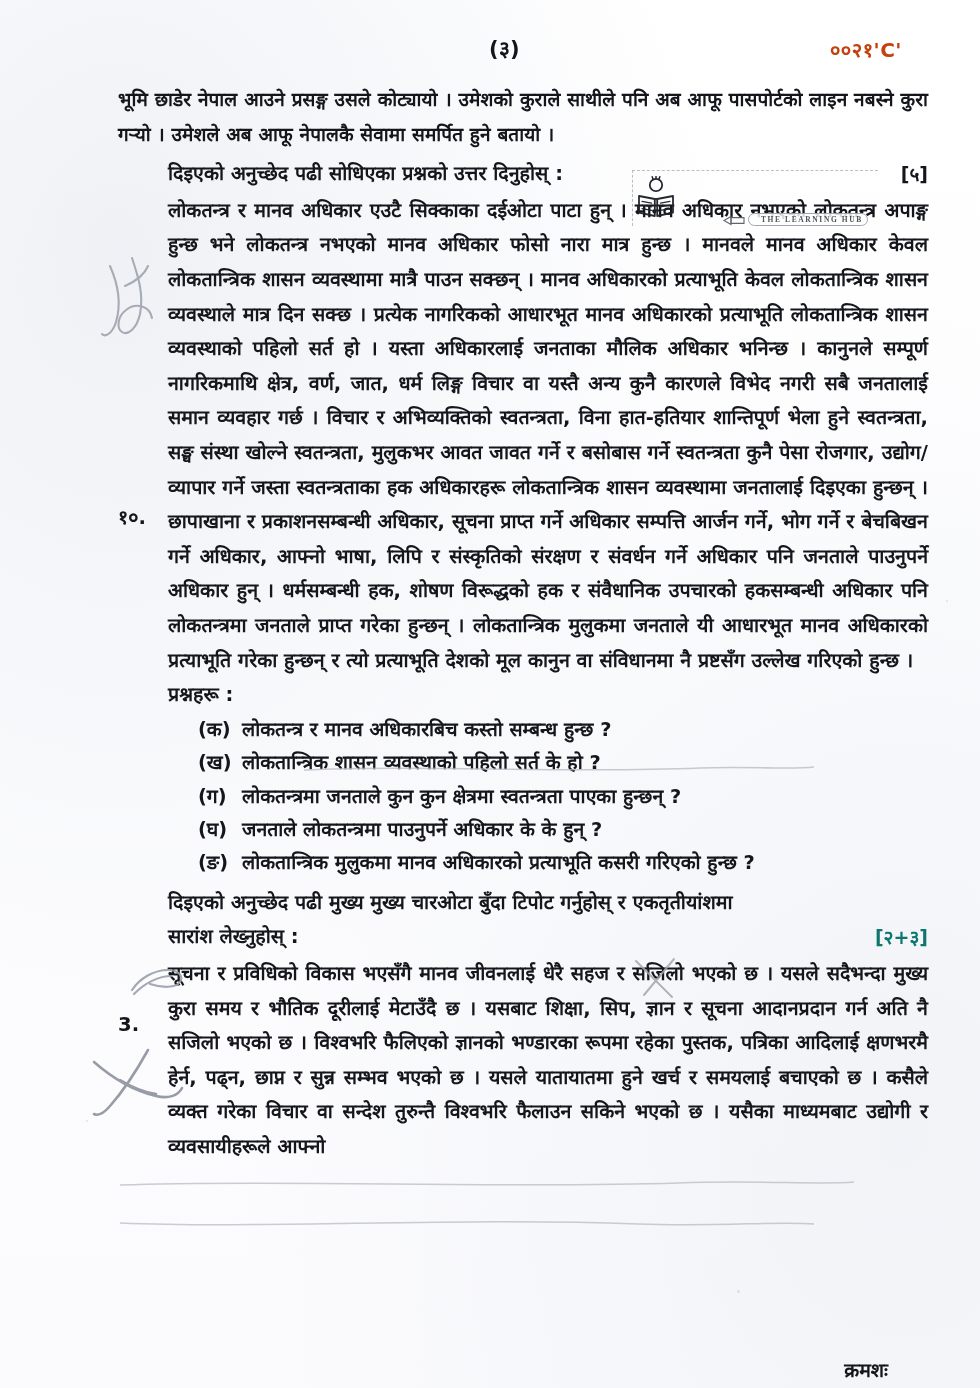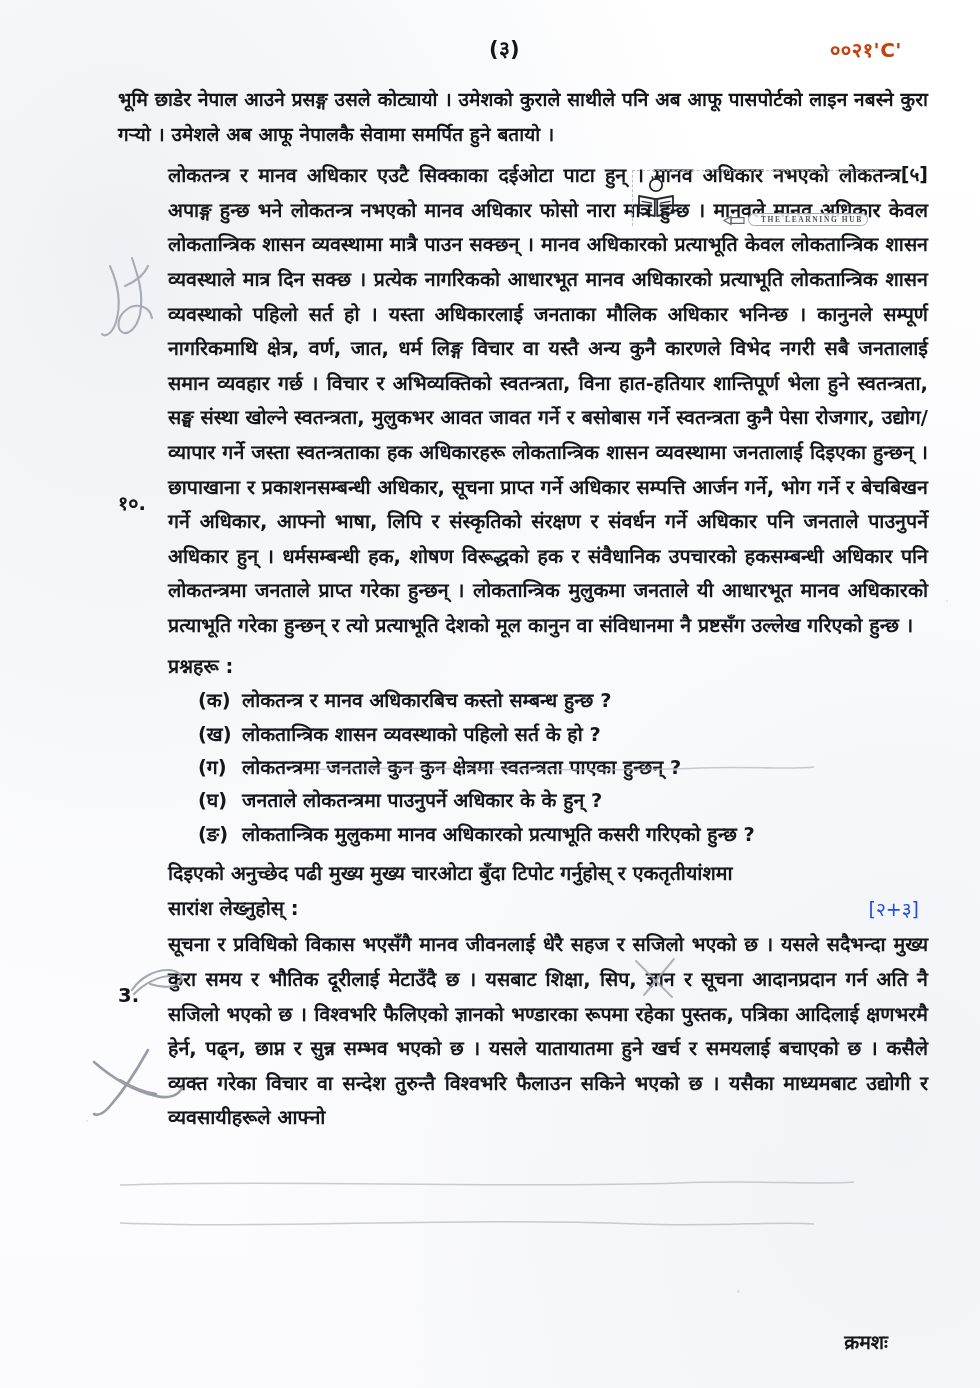--- a/index.html
+++ b/index.html
@@ -111,42 +111,41 @@
     text-justify: inter-word;
   }
   .marks {
     float: right;
     font-size: 19px;
     font-weight: 700;
     color: #14161c;
   }
   .marks-abs {
     position: absolute;
-    right: 9px;
+    right: 0;
     font-size: 19px;
-    font-weight: 400;
-    color: #1d4ed8;
+    font-weight: 700;
+    color: #0f766e;
   }
 
   .passage {
     font-size: 19.6px;
     line-height: 34.6px;
     font-weight: 600;
     color: #14161c;
     text-align: justify;
     text-justify: inter-word;
     margin-top: 2px;
   }
 
   .sublabel {
     font-size: 19.6px;
     line-height: 34.6px;
     font-weight: 700;
     color: #14161c;
-    margin-top: 6px;
   }
 
   .sub-list {
     margin: 0;
     padding: 0;
     list-style: none;
   }
   .sub-item {
     display: flex;
     align-items: flex-start;
@@ -159,21 +158,21 @@
   .sub-marker {
     flex: 0 0 44px;
     width: 44px;
   }
   .sub-text { flex: 1 1 auto; }
 
   
   .doc-footer {
     position: absolute;
     left: 0;
-    top: 1328px;
+    top: 1356px;
     width: 980px;
     text-align: right;
     padding-right: 92px;
     font-size: 19.5px;
     font-weight: 700;
     color: #14161c;
   }
 
   
   .watermark {
@@ -266,20 +265,21 @@
 
   <div class="body-col">
 
     <div class="para intro-para">भूमि छाडेर नेपाल आउने प्रसङ्ग उसले कोट्यायो । उमेशको कुराले साथीले पनि अब आफू पासपोर्टको लाइन नबस्ने कुरा गऱ्यो । उमेशले अब आफू नेपालकै सेवामा समर्पित हुने बतायो ।</div>
 
     <div class="q-row">
       <div class="q-num">१०.</div>
       <div class="q-body">
         <div class="q-stem">
           <span class="marks">[५]</span>
+          <span>दिइएको अनुच्छेद पढी सोधिएका प्रश्नको उत्तर दिनुहोस् :</span>
         </div>
         <div class="passage">लोकतन्त्र र मानव अधिकार एउटै सिक्काका दईओटा पाटा हुन् । मानव अधिकार नभएको लोकतन्त्र अपाङ्ग हुन्छ भने लोकतन्त्र नभएको मानव अधिकार फोसो नारा मात्र हुन्छ । मानवले मानव अधिकार केवल लोकतान्त्रिक शासन व्यवस्थामा मात्रै पाउन सक्छन् । मानव अधिकारको प्रत्याभूति केवल लोकतान्त्रिक शासन व्यवस्थाले मात्र दिन सक्छ । प्रत्येक नागरिकको आधारभूत मानव अधिकारको प्रत्याभूति लोकतान्त्रिक शासन व्यवस्थाको पहिलो सर्त हो । यस्ता अधिकारलाई जनताका मौलिक अधिकार भनिन्छ । कानुनले सम्पूर्ण नागरिकमाथि क्षेत्र, वर्ण, जात, धर्म लिङ्ग विचार वा यस्तै अन्य कुनै कारणले विभेद नगरी सबै जनतालाई समान व्यवहार गर्छ । विचार र अभिव्यक्तिको स्वतन्त्रता, विना हात-हतियार शान्तिपूर्ण भेला हुने स्वतन्त्रता, सङ्घ संस्था खोल्ने स्वतन्त्रता, मुलुकभर आवत जावत गर्ने र बसोबास गर्ने स्वतन्त्रता कुनै पेसा रोजगार, उद्योग/व्यापार गर्ने जस्ता स्वतन्त्रताका हक अधिकारहरू लोकतान्त्रिक शासन व्यवस्थामा जनतालाई दिइएका हुन्छन् । छापाखाना र प्रकाशनसम्बन्धी अधिकार, सूचना प्राप्त गर्ने अधिकार सम्पत्ति आर्जन गर्ने, भोग गर्ने र बेचबिखन गर्ने अधिकार, आफ्नो भाषा, लिपि र संस्कृतिको संरक्षण र संवर्धन गर्ने अधिकार पनि जनताले पाउनुपर्ने अधिकार हुन् । धर्मसम्बन्धी हक, शोषण विरूद्धको हक र संवैधानिक उपचारको हकसम्बन्धी अधिकार पनि लोकतन्त्रमा जनताले प्राप्त गरेका हुन्छन् । लोकतान्त्रिक मुलुकमा जनताले यी आधारभूत मानव अधिकारको प्रत्याभूति गरेका हुन्छन् र त्यो प्रत्याभूति देशको मूल कानुन वा संविधानमा नै प्रष्टसँग उल्लेख गरिएको हुन्छ ।</div>
         <div class="sublabel">प्रश्नहरू :</div>
         <ul class="sub-list">
           <li class="sub-item">
             <span class="sub-marker">(क)</span>
             <span class="sub-text">लोकतन्त्र र मानव अधिकारबिच कस्तो सम्बन्ध हुन्छ  ?</span>
           </li>
           <li class="sub-item">
             <span class="sub-marker">(ख)</span>

